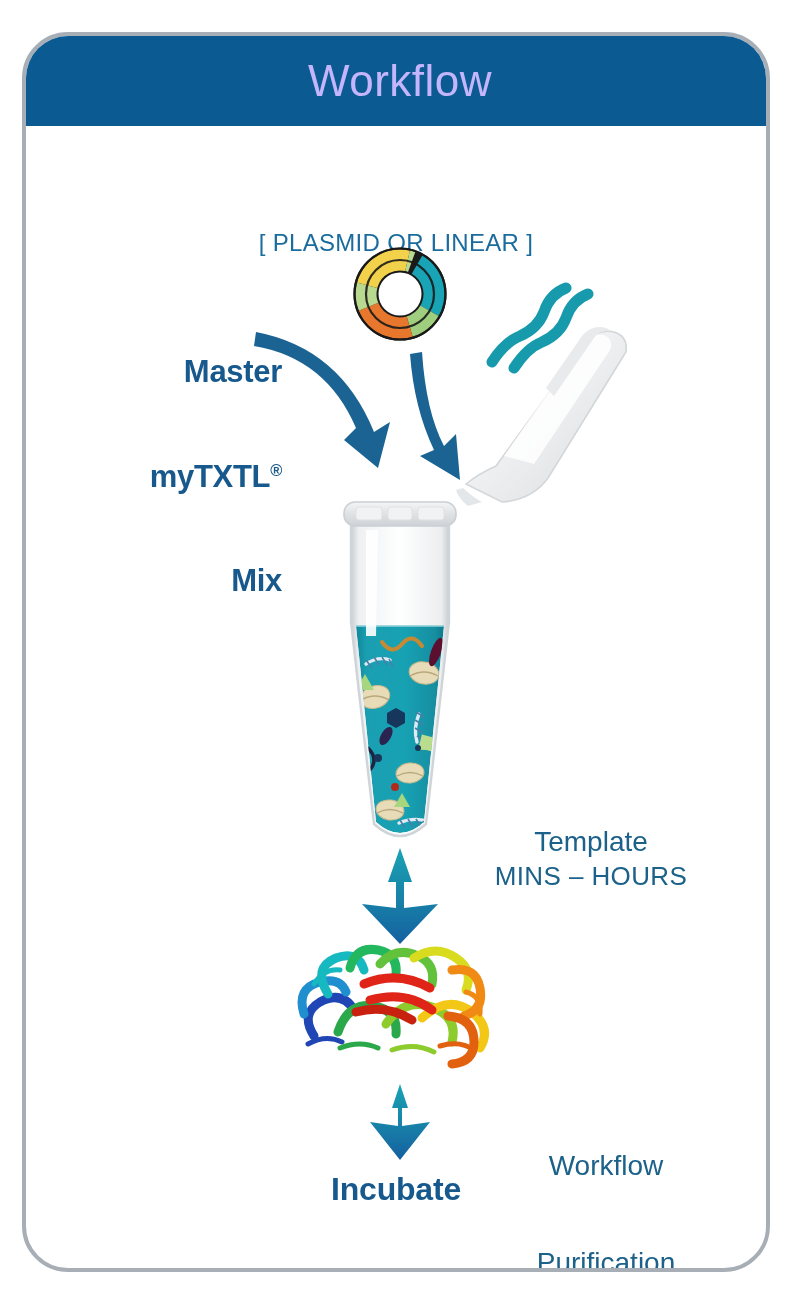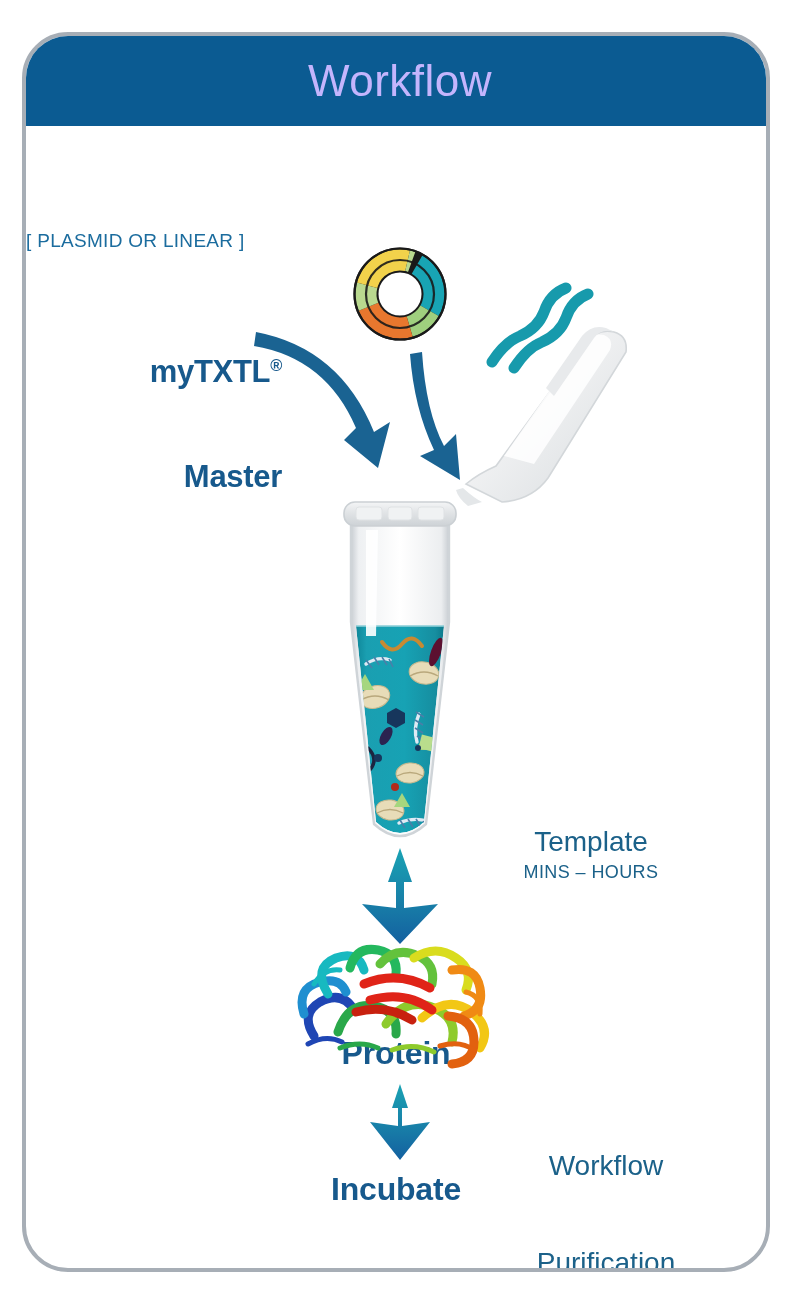--- a/index.html
+++ b/index.html
@@ -63,22 +63,22 @@
 
   
   #tpl-title {
     left: 0; top: 152px; width: 100%;
     text-align: center;
     font-size: 31px;
     letter-spacing: -0.2px;
   }
   #tpl-sub {
     left: 0; top: 194px; width: 100%;
-    text-align: left;
-    font-size: 19px;
+    text-align: center;
+    font-size: 24px;
     color: #1b6c9e;
     letter-spacing: 0.3px;
   }
 
   
   #mm-block {
     left: 36px; top: 250px; width: 220px;
     text-align: right;
     font-size: 31px;
     letter-spacing: -0.3px;
@@ -92,21 +92,21 @@
   
   #inc-title {
     left: 440px; top: 790px; width: 250px;
     text-align: center;
     font-size: 28px;
     color: #1b6189;
   }
   #inc-sub {
     left: 430px; top: 826px; width: 270px;
     text-align: center;
-    font-size: 18px;
+    font-size: 26px;
     color: #1b6189;
     letter-spacing: 0.4px;
   }
 
   
   #protein-label {
     left: 0; top: 1000px; width: 100%;
     text-align: center;
     font-size: 32px;
     letter-spacing: -0.2px;
@@ -139,28 +139,28 @@
 
 <div id="card">
 
   <div id="banner">
     <div id="banner-title">Workflow</div>
   </div>
 
   <div class="txt light" id="tpl-sub">[ PLASMID OR LINEAR ]</div>
 
   <div class="txt bold" id="mm-block">
+    <div>Master</div>
     <div><span>myTXTL</span><sup>®</sup></div>
-    <div>Master</div>
+    <div>Mix</div>
   </div>
 
   <div class="txt light" id="inc-title">Template</div>
   <div class="txt light" id="inc-sub">MINS – HOURS</div>
 
-  <div class="txt bold" id="protein-label">Protein</div>
 
   <div class="txt light" id="opt-block">
     <div>Workflow</div>
     <div>Purification</div>
   </div>
 
   <div class="txt bold" id="analytics-label">Incubate</div>
 
   <svg id="stage" viewBox="0 0 748 1240" xmlns="http://www.w3.org/2000/svg">
     <defs>

